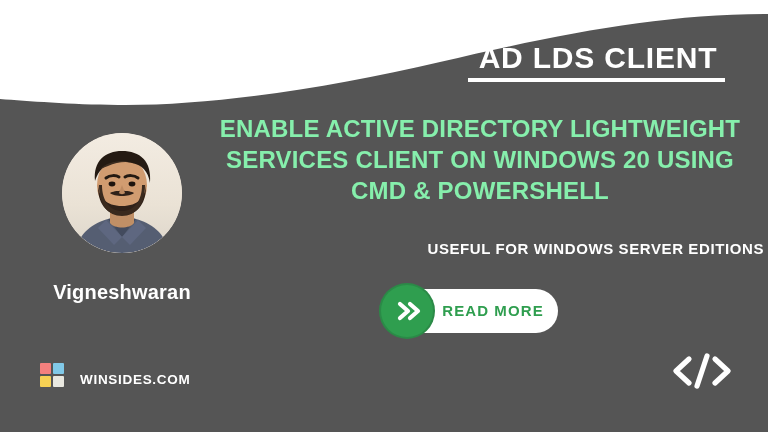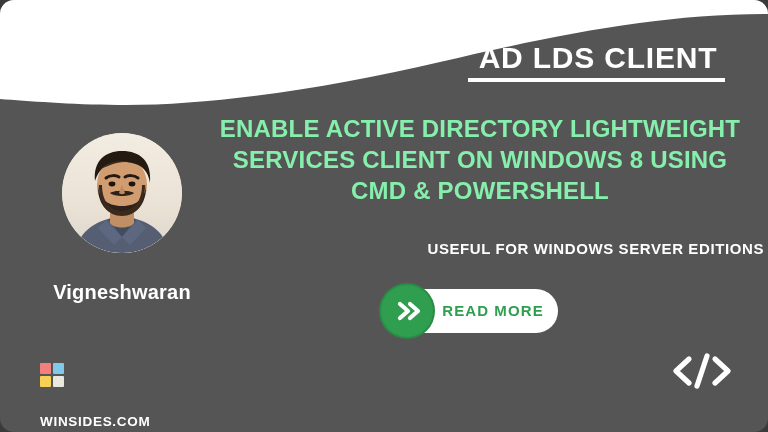--- a/index.html
+++ b/index.html
@@ -7,21 +7,20 @@
     padding: 0;
     background: #3a3a3a;
   }
   #canvas {
     position: relative;
     width: 768px;
     height: 432px;
     overflow: hidden;
     background: #555555;
     font-family: "Liberation Sans", sans-serif;
-    border-radius: 14px;
     -webkit-font-smoothing: antialiased;
   }
 
   
   .wave-layer {
     position: absolute;
     top: 0; left: 0;
     width: 768px;
     height: 130px;
     pointer-events: none;
@@ -148,23 +147,22 @@
     letter-spacing: 0.2px;
   }
   .author .au-line { display: block; white-space: nowrap; }
 
   
   .brand {
     position: absolute;
     left: 40px;
     top: 363px;
     display: flex;
-    align-items: flex-start;
-    gap: 27px;
-    flex-direction: column;
+    align-items: flex-end;
+    gap: 16px;
   }
   .brand-mark {
     width: 24px;
     height: 24px;
     display: grid;
     grid-template-columns: 11px 11px;
     grid-template-rows: 11px 11px;
     gap: 2px;
   }
   .brand-mark i { display: block; border-radius: 1px; }
@@ -197,21 +195,21 @@
     </svg>
   </div>
 
   <div class="title-badge">
     <span class="title-text">AD LDS CLIENT</span>
   </div>
   <div class="title-rule"></div>
 
   <div class="headline">
     <span class="hl-line">ENABLE ACTIVE DIRECTORY LIGHTWEIGHT</span>
-    <span class="hl-line">SERVICES CLIENT ON WINDOWS 8 USING</span>
+    <span class="hl-line">SERVICES CLIENT ON WINDOWS 20 USING</span>
     <span class="hl-line">CMD &amp; POWERSHELL</span>
   </div>
 
   <div class="subhead">USEFUL FOR WINDOWS SERVER EDITIONS</div>
 
   <div class="cta">
     <div class="cta-pill"></div>
     <div class="cta-label">READ MORE</div>
     <div class="cta-circle">
       <svg width="52" height="52" viewBox="0 0 52 52" xmlns="http://www.w3.org/2000/svg">

